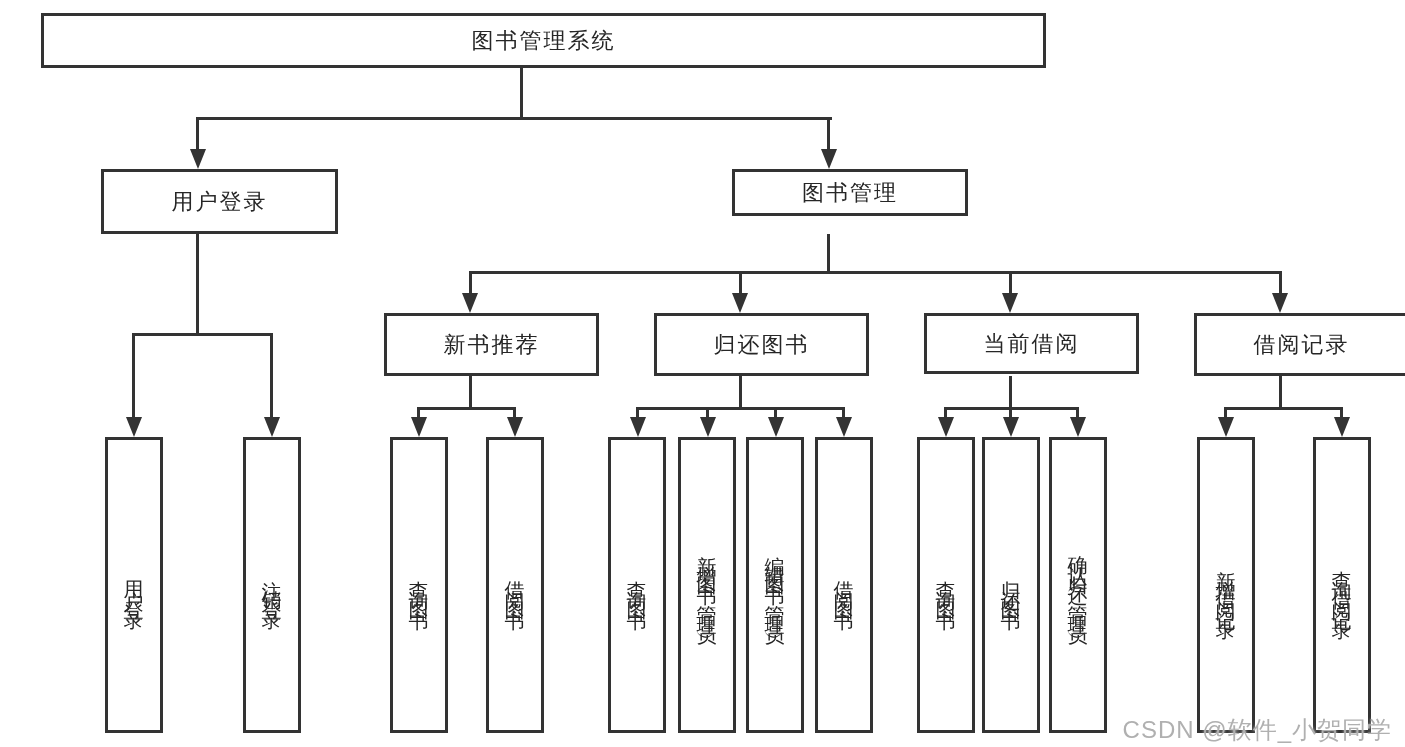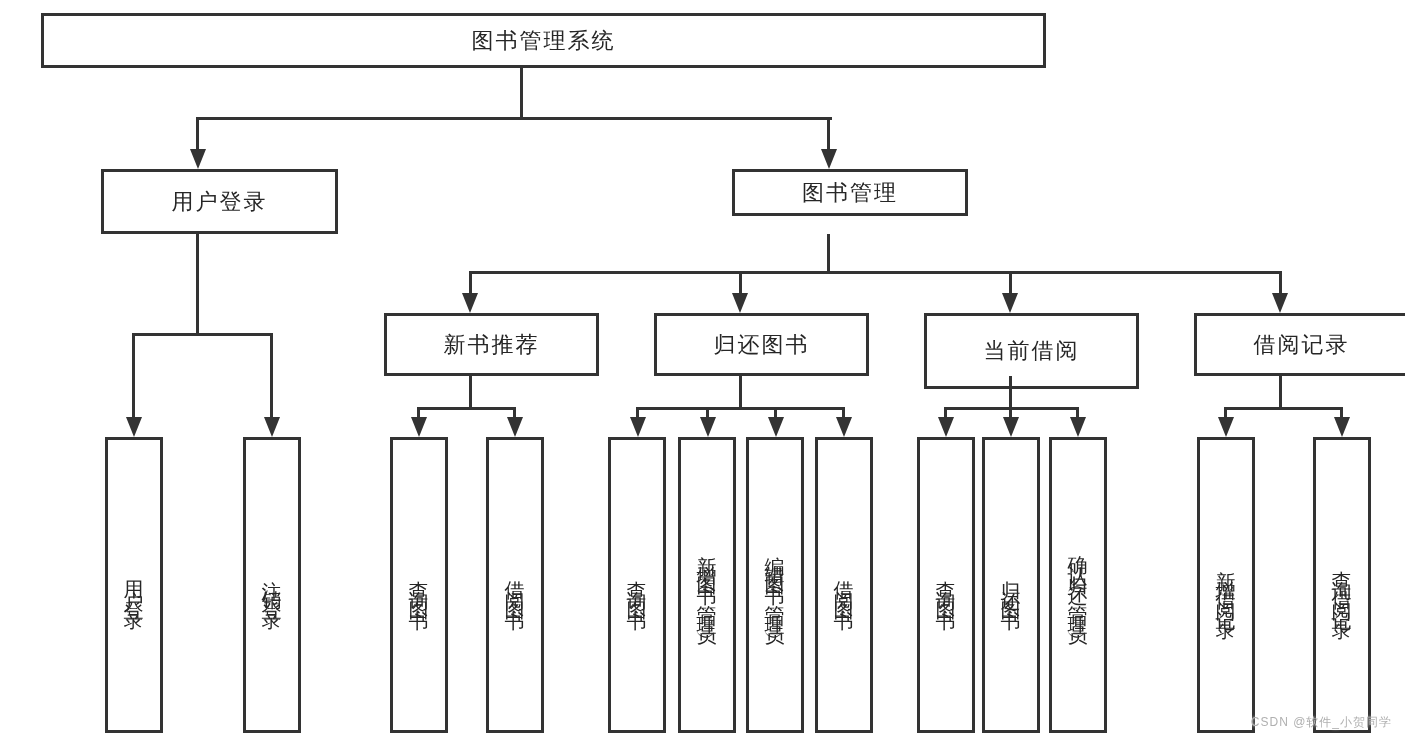--- a/index.html
+++ b/index.html
@@ -21,33 +21,33 @@
   .line { position:absolute; background:#333333; }
   .arrow {
     position:absolute; width:0; height:0;
     border-left:8px solid transparent;
     border-right:8px solid transparent;
     border-top:20px solid #333333;
   }
 
   .watermark {
     position:absolute; top:714px; right:13px;
-    font-size:12px; color:#b0b0b0; letter-spacing:1px;
+    font-size:24px; color:#b0b0b0; letter-spacing:1px;
     text-shadow:0 0 3px rgba(255,255,255,0.9);
     z-index:10;
   }
 
   
   #root-node   { left:20px;   top:13px;  width:1005px; height:55px; }
   #n-user      { left:80px;   top:169px; width:237px;  height:65px; }
   #n-mgmt      { left:711px;  top:169px; width:236px;  height:47px; }
 
   #n-newbook   { left:363px;  top:313px; width:215px;  height:63px;text-align:right; }
   #n-borrow    { left:633px;  top:313px; width:215px;  height:63px; }
-  #n-current   { left:903px;  top:313px; width:215px;  height:76px; }
+  #n-current   { left:903px;  top:313px; width:215px;  height:61px; }
   #n-records   { left:1173px; top:313px; width:215px;  height:63px; }
 
   .leaf { top:437px; height:296px; width:58px; }
   #l1  { left:105px; }  #l2  { left:243px; }
   #l3  { left:390px; }  #l4  { left:486px; }
   #l5  { left:608px; }  #l6  { left:678px; }
   #l7  { left:746px; }  #l8  { left:815px; }
   #l9  { left:917px; }  #l10 { left:982px; }
   #l11 { left:1049px; } #l12 { left:1197px; }
   #l13 { left:1313px; }

